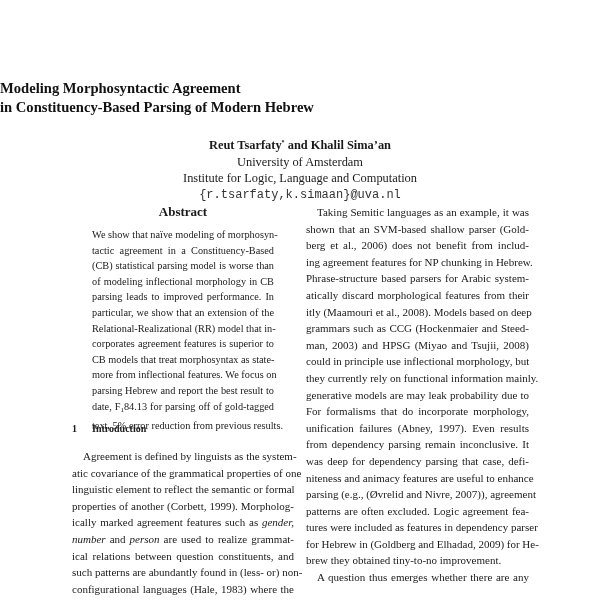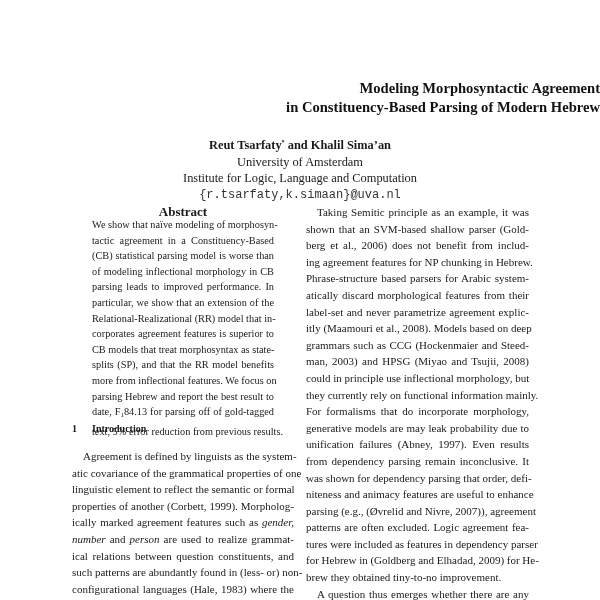--- a/index.html
+++ b/index.html
@@ -3,36 +3,36 @@
 <meta charset="utf-8">
 <style>
   html, body { margin: 0; padding: 0; background: #ffffff; }
   body {
     width: 600px; height: 600px; overflow: hidden; position: relative;
     font-family: "Liberation Serif", "DejaVu Serif", serif;
     color: #1a1a1a;
   }
   .title {
     position: absolute; left: 0; width: 600px; top: 79px;
-    text-align: right; font-weight: bold; font-size: 14.6px; line-height: 19px;
+    text-align: left; font-weight: bold; font-size: 14.6px; line-height: 19px;
     color: #111;
   }
   .authors {
     position: absolute; left: 0; width: 600px; top: 134px;
     text-align: center; font-size: 12.4px; line-height: 16.5px;
   }
   .authors .names { font-weight: bold; }
   .authors sup { font-size: 6px; vertical-align: 5px; }
   .authors .email { font-family: "Liberation Mono", "DejaVu Sans Mono", monospace; font-size: 12px; color: #333; }
   .abstract-head {
     position: absolute; left: 72px; width: 222px; top: 204px;
     text-align: center; font-weight: bold; font-size: 13px;
   }
   .abstract {
-    position: absolute; left: 92px; width: 182px; top: 217px;
+    position: absolute; left: 92px; width: 182px; top: 227px;
     font-size: 10.3px; line-height: 15.6px; text-align: justify;
     hyphens: manual;
   }
   .section-head {
     position: absolute; left: 72px; top: 423px; font-weight: bold; font-size: 10px;
   }
   .section-head .num { display: inline-block; width: 20px; }
   .intro {
     position: absolute; left: 72px; width: 222px; top: 448px;
     font-size: 11px; line-height: 16.6px; text-align: justify;
@@ -69,21 +69,20 @@
 <div class="abstract">
   <span class="line">We show that naïve modeling of morphosyn-</span>
   <span class="line">tactic agreement in a Constituency-Based</span>
   <span class="line">(CB) statistical parsing model is worse than</span>
   <span class="line">of modeling inflectional morphology in CB</span>
   <span class="line">parsing leads to improved performance. In</span>
   <span class="line">particular, we show that an extension of the</span>
   <span class="line">Relational-Realizational (RR) model that in-</span>
   <span class="line">corporates agreement features is superior to</span>
   <span class="line">CB models that treat morphosyntax as state-</span>
-  <span class="line">splits (SP), and that the RR model benefits</span>
   <span class="line">more from inflectional features. We focus on</span>
   <span class="line">parsing Hebrew and report the best result to</span>
   <span class="line"><span>date, F</span><span class="sub">1</span><span>84.13 for parsing off of gold-tagged</span></span>
   <span class="line last">text, 5% error reduction from previous results.</span>
 </div>
 
 <div class="section-head">
   <span class="num">1</span><span>Introduction</span>
 </div>
 
@@ -95,37 +94,36 @@
   <span class="line"><span>ically marked agreement features such as </span><i>gender,</i></span>
   <span class="line"><i>number</i><span> and </span><i>person</i><span> are used to realize grammat-</span></span>
   <span class="line">ical relations between question constituents, and</span>
   <span class="line">such patterns are abundantly found in (less- or) non-</span>
   <span class="line">configurational languages (Hale, 1983) where the</span>
   <span class="line">order of words is known to be (relatively) free.</span>
 
 </div>
 
 <div class="right">
-  <span class="line indent">Taking Semitic principle as an example, it was</span>
+  <span class="line indent">Taking Semitic languages as an example, it was</span>
   <span class="line">shown that an SVM-based shallow parser (Gold-</span>
   <span class="line">berg et al., 2006) does not benefit from includ-</span>
   <span class="line">ing agreement features for NP chunking in Hebrew.</span>
   <span class="line">Phrase-structure based parsers for Arabic system-</span>
   <span class="line">atically discard morphological features from their</span>
-  <span class="line">label-set and never parametrize agreement explic-</span>
   <span class="line">itly (Maamouri et al., 2008). Models based on deep</span>
   <span class="line">grammars such as CCG (Hockenmaier and Steed-</span>
   <span class="line">man, 2003) and HPSG (Miyao and Tsujii, 2008)</span>
   <span class="line">could in principle use inflectional morphology, but</span>
   <span class="line">they currently rely on functional information mainly.</span>
+  <span class="line">generative models are may leak probability due to</span>
   <span class="line">For formalisms that do incorporate morphology,</span>
-  <span class="line">generative models are may leak probability due to</span>
   <span class="line">unification failures (Abney, 1997). Even results</span>
   <span class="line">from dependency parsing remain inconclusive. It</span>
-  <span class="line">was shown for dependency parsing that order, defi-</span>
+  <span class="line">was deep for dependency parsing that case, defi-</span>
   <span class="line">niteness and animacy features are useful to enhance</span>
   <span class="line">parsing (e.g., (Øvrelid and Nivre, 2007)), agreement</span>
   <span class="line">patterns are often excluded. Logic agreement fea-</span>
   <span class="line">tures were included as features in dependency parser</span>
   <span class="line">for Hebrew in (Goldberg and Elhadad, 2009) for He-</span>
   <span class="line last">brew they obtained tiny-to-no improvement.</span>
   <span class="line indent">A question thus emerges whether there are any</span>
 
 </div>
 

